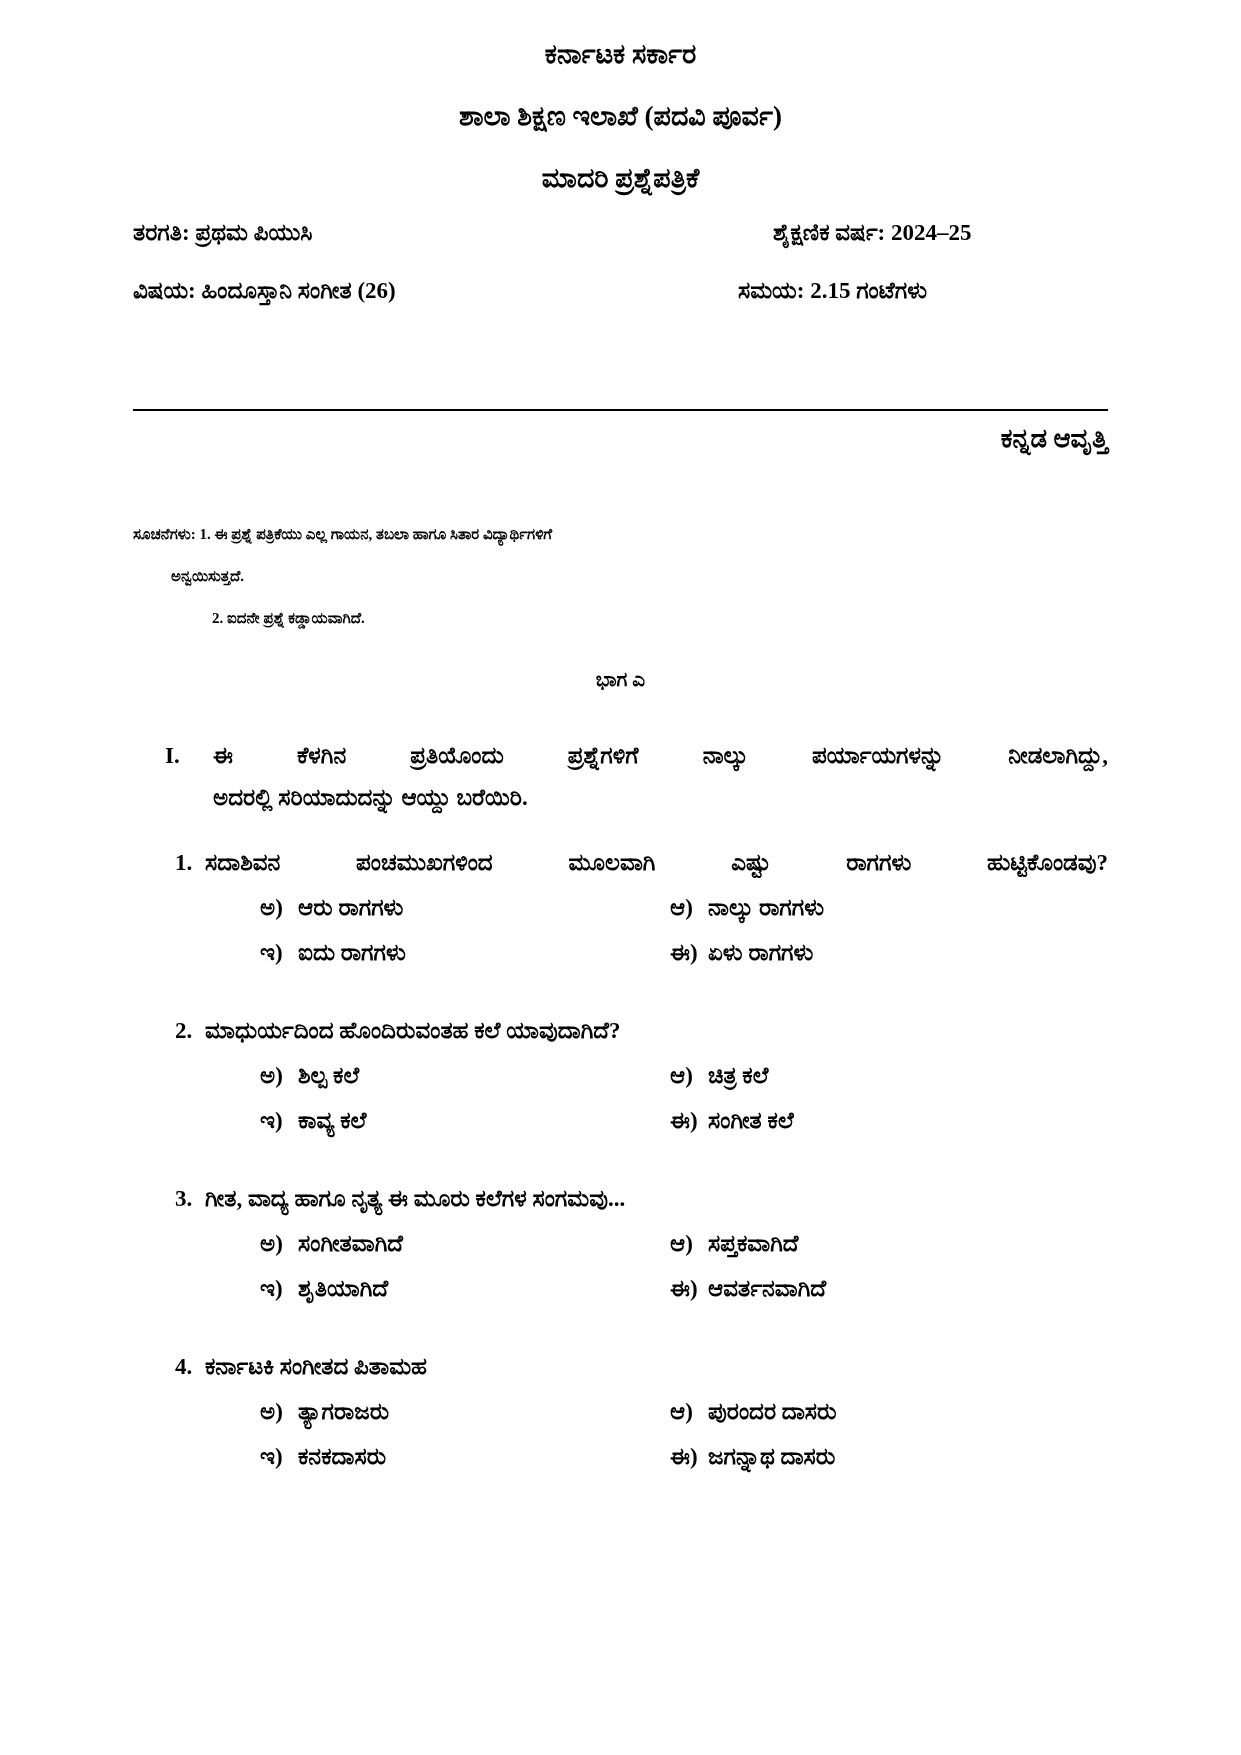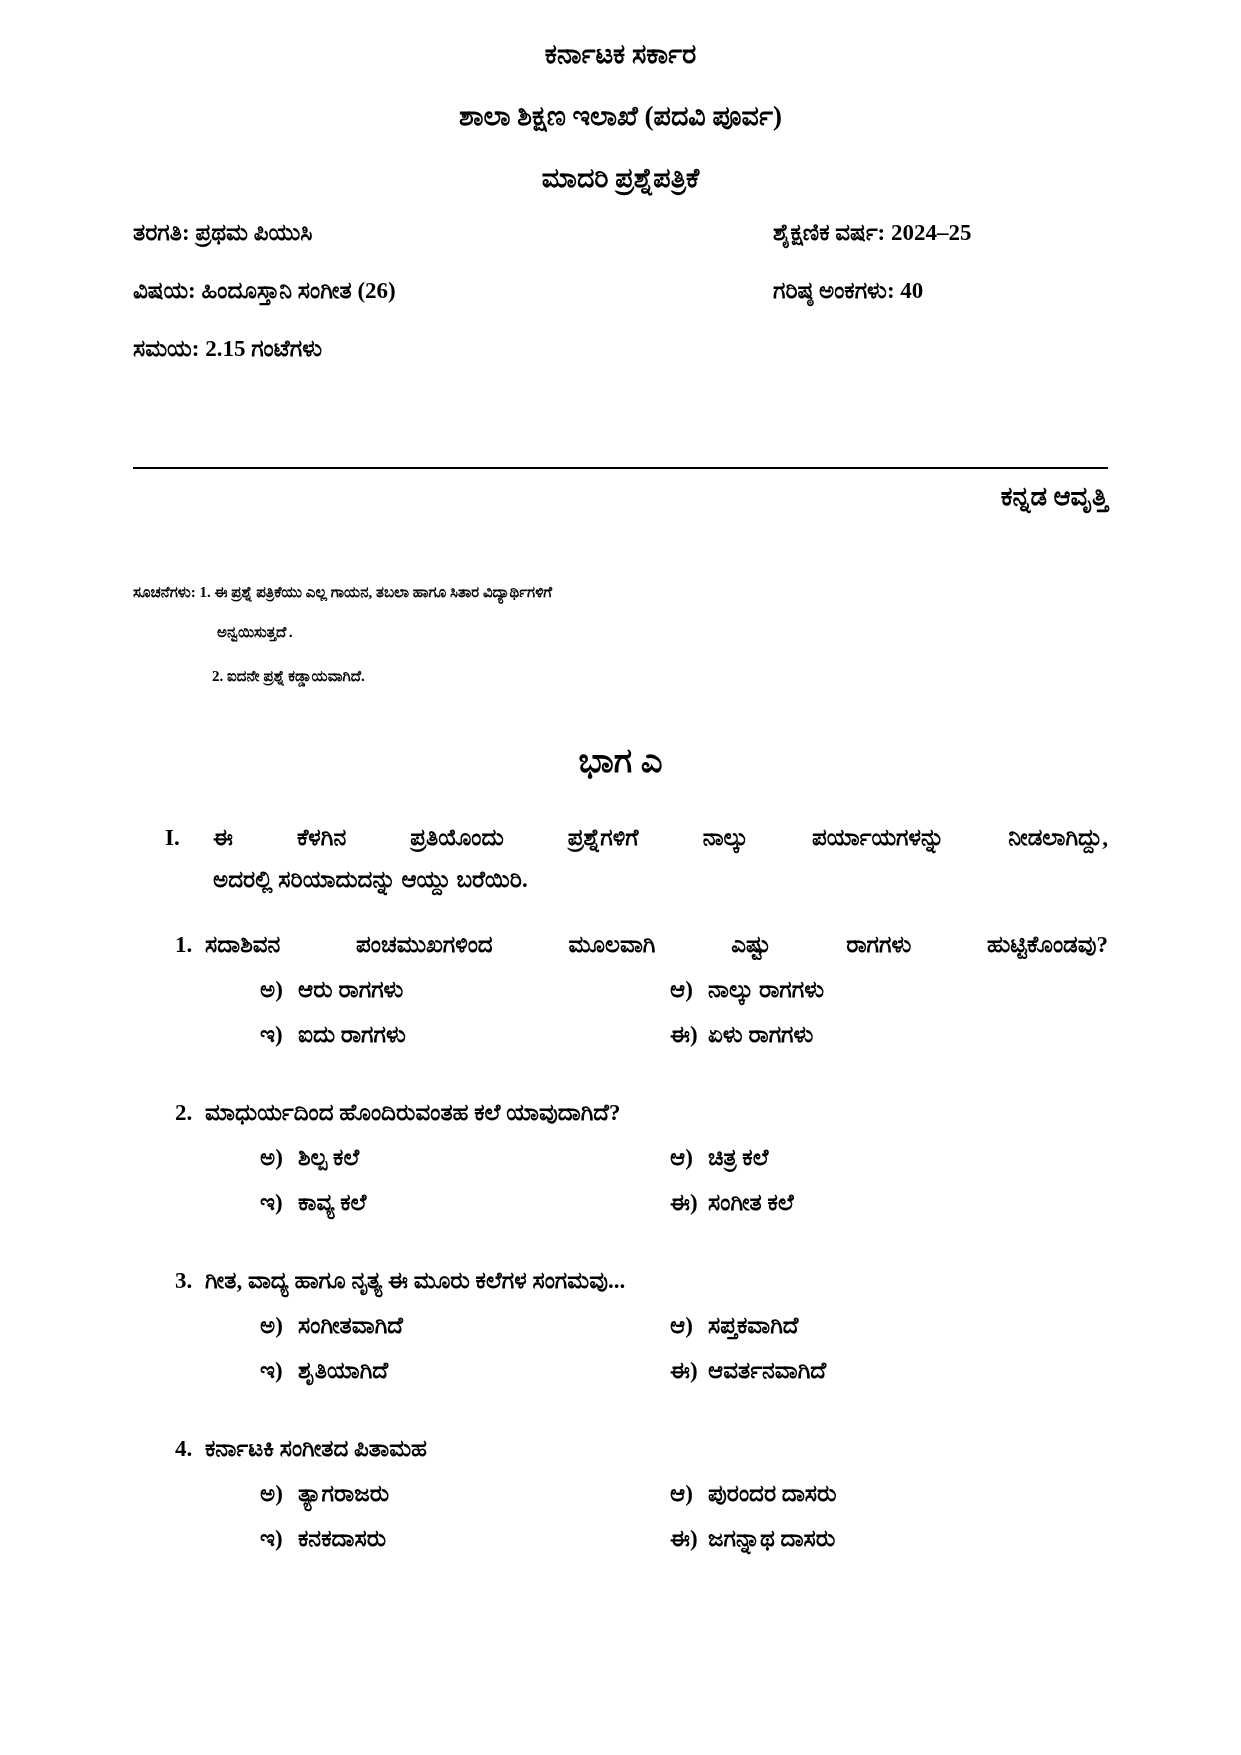--- a/index.html
+++ b/index.html
@@ -25,24 +25,24 @@
   .title-3 { margin-bottom: 24px; }
   
   .meta { display: grid; grid-template-columns: 1fr 370px; row-gap: 28px; font-size: 23px; line-height: 30px; }
   .meta .right { text-align: left; }
   .meta .ind { padding-left: 35px; }
   
   .divider { border: none; border-top: 2.5px solid #000; margin-top: 103px; }
   .version-heading { text-align: right; font-size: 26px; line-height: 32px; margin-top: 12px; }
   
   .instructions { margin-top: 58px; font-size: 15px; line-height: 42px; }
-  .instr-cont { margin-left: 84px; font-family: Liberation Mono, monospace; }
+  .instr-cont { margin-left: 38px; }
   .instr-2 { margin-left: 79px; }
   
-  .part-heading { text-align: center; font-size: 34px; line-height: 32px; margin-top: 48px; }
+  .part-heading { text-align: center; font-size: 20px; line-height: 32px; margin-top: 24px; }
   .roman-q { display: flex; margin-top: 40px; margin-left: 32px; font-size: 23px; line-height: 42px; }
   .roman-no { width: 48px; flex-shrink: 0; }
   .roman-body { flex: 1; }
   .jfull { text-align: justify; text-align-last: justify; }
   .marks-line { text-align: right; padding-right: 33px; font-size: 28px; line-height: 34px; }
   
   .question { margin-top: 28px; font-size: 23px; }
   .question + .question { margin-top: 46px; }
   .q-head { display: flex; margin-left: 42px; line-height: 32px; }
   .q-no { min-width: 30px; flex-shrink: 0; }
@@ -64,21 +64,20 @@
 <div class="page">
 
   <div class="title title-1">ಕರ್ನಾಟಕ ಸರ್ಕಾರ</div>
   <div class="title title-2">ಶಾಲಾ ಶಿಕ್ಷಣ ಇಲಾಖೆ (ಪದವಿ ಪೂರ್ವ)</div>
   <div class="title title-3">ಮಾದರಿ ಪ್ರಶ್ನೆಪತ್ರಿಕೆ</div>
 
   <div class="meta">
     <div class="left">ತರಗತಿ: ಪ್ರಥಮ ಪಿಯುಸಿ</div>
     <div class="right ind">ಶೈಕ್ಷಣಿಕ ವರ್ಷ: 2024–25</div>
     <div class="left">ವಿಷಯ: ಹಿಂದೂಸ್ತಾನಿ ಸಂಗೀತ (26)</div>
-    <div class="right ind">ಗರಿಷ್ಠ ಅಂಕಗಳು: 40</div>
     <div class="left">ಸಮಯ: 2.15 ಗಂಟೆಗಳು</div>
   </div>
 
   <hr class="divider">
 
   <div class="version-heading">ಕನ್ನಡ ಆವೃತ್ತಿ</div>
 
   <div class="instructions">
     <div class="instr-line">
       <span>ಸೂಚನೆಗಳು:</span>

